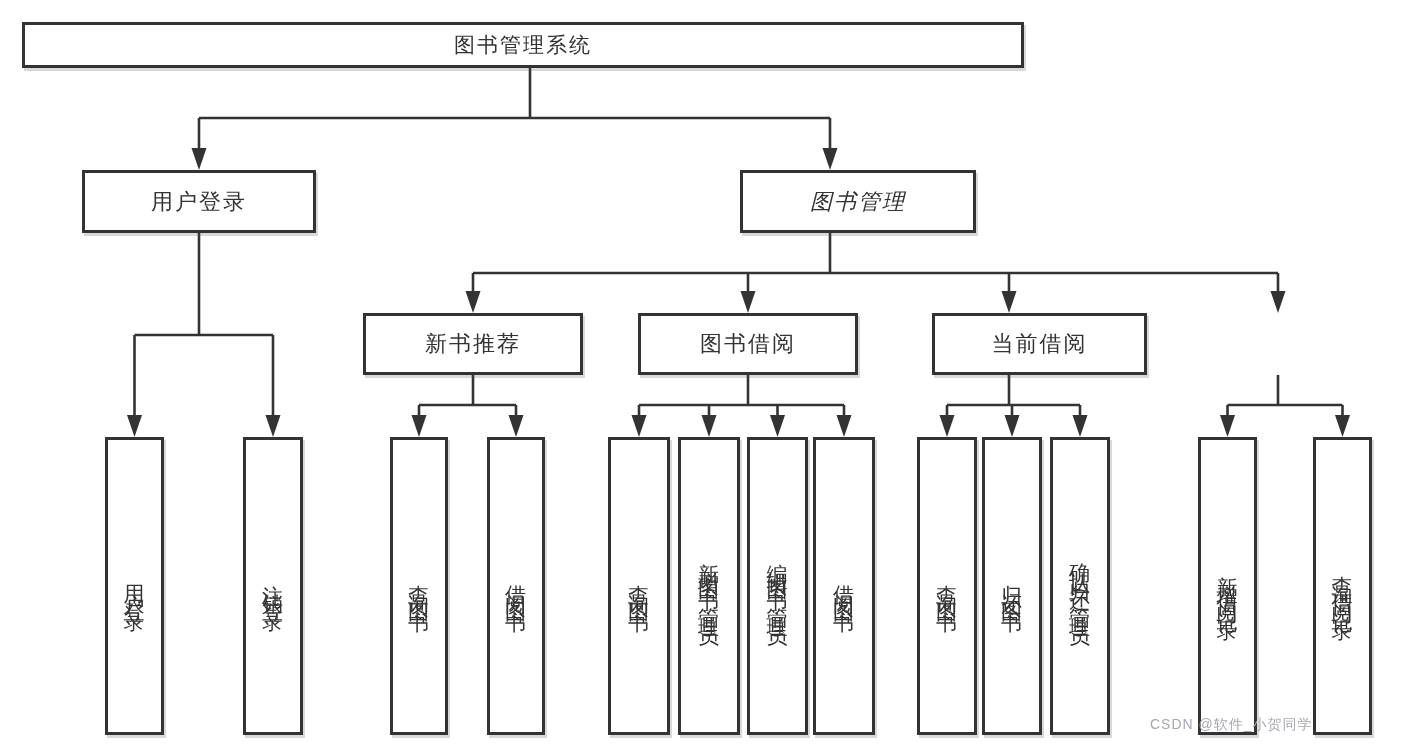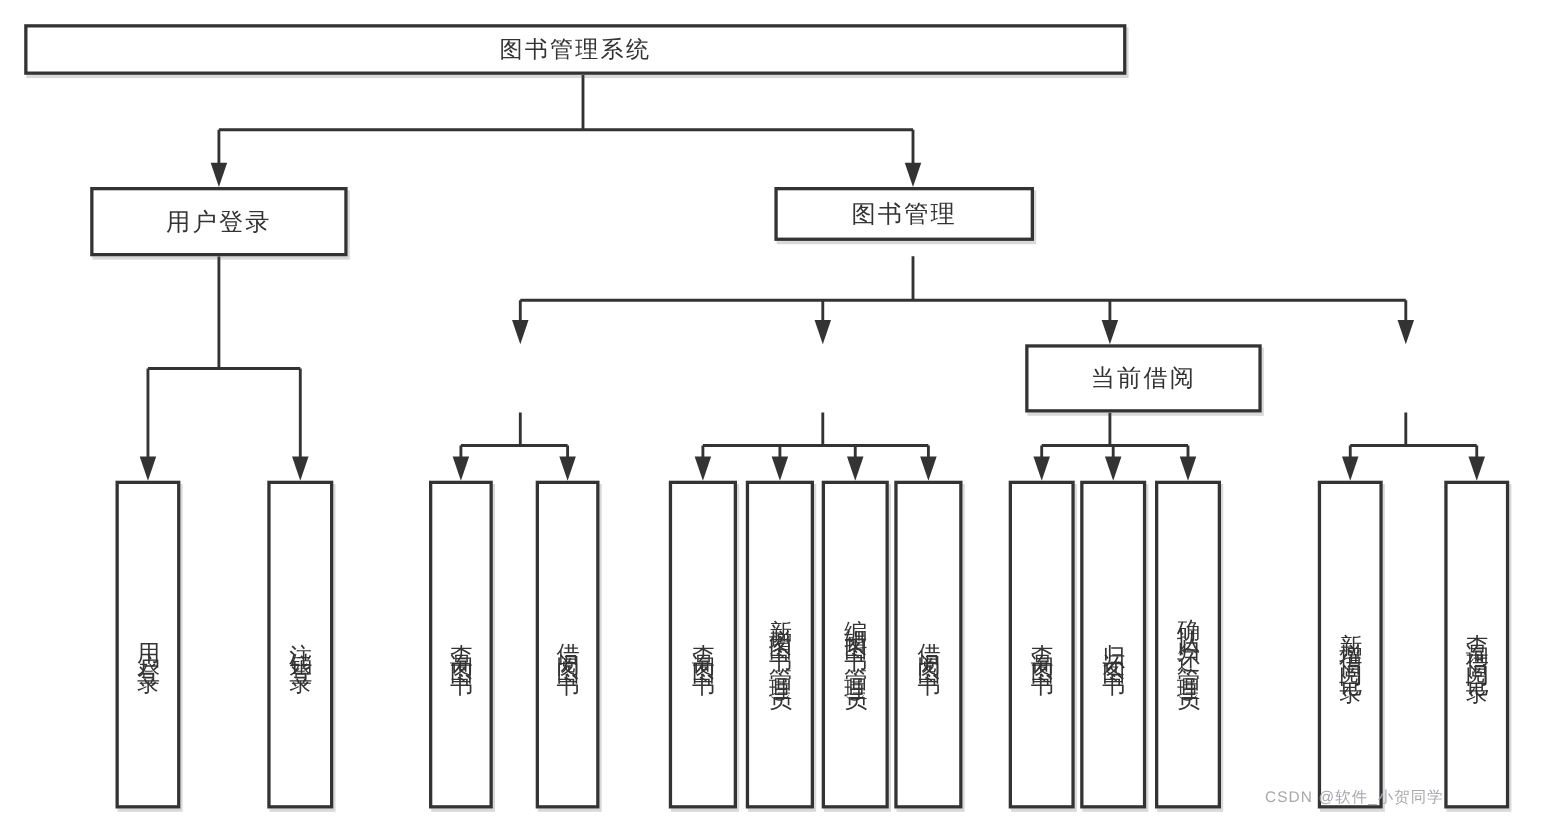--- a/index.html
+++ b/index.html
@@ -102,24 +102,30 @@
     <polygon points="1335,415 1350,415 1342.5,437"></polygon>
   </svg>
 
   <div class="box hbox root" style="left:22px;top:22px;width:1002px;height:46px;">
     <span>图书管理系统</span>
   </div>
 
   <div class="box hbox" style="left:82px;top:170px;width:234px;height:63px;">
     <span>用户登录</span>
   </div>
-  <div class="box hbox" style="left:704px;top:170px;width:236px;height:49px;">
+  <div class="box hbox" style="left:740px;top:170px;width:236px;height:63px;font-style:italic;">
     <span>图书管理</span>
   </div>
 
+  <div class="box hbox" style="left:363px;top:313px;width:220px;height:62px;">
+    <span>新书推荐</span>
+  </div>
+  <div class="box hbox" style="left:638px;top:313px;width:220px;height:62px;">
+    <span>图书借阅</span>
+  </div>
   <div class="box hbox" style="left:932px;top:313px;width:215px;height:62px;">
     <span>当前借阅</span>
   </div>
 
   <div class="box vbox" style="left:105px;top:437px;width:59px;height:298px;">
     <span>用户登录</span>
   </div>
   <div class="box vbox" style="left:243px;top:437px;width:60px;height:298px;">
     <span>注销登录</span>
   </div>

